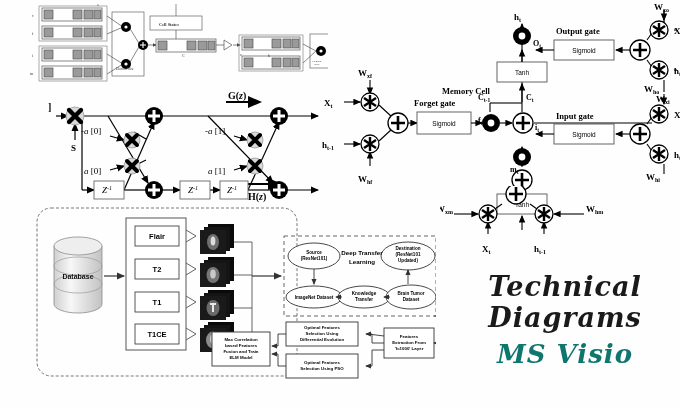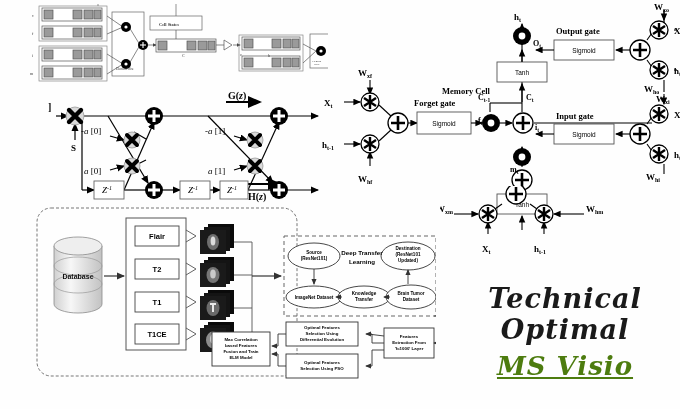--- a/index.html
+++ b/index.html
@@ -3,22 +3,22 @@
 <meta charset="utf-8">
 <style>
   html,body{margin:0;padding:0;background:#fff;}
   body{width:680px;height:409px;overflow:hidden;position:relative;
        font-family:"Liberation Sans",sans-serif;color:#111;}
   #canvas{position:relative;width:680px;height:409px;background:#fefefe;}
   .abs{position:absolute;}
   svg{display:block;}
   .scriptfont{font-family:"DejaVu Serif",serif;font-style:italic;font-weight:bold;}
   .title-black{color:#1a1a1a;}
-  .title-red{color:#4d7c0f;text-decoration:underline;}
-  .promo{position:absolute;left:452px;top:284px;width:226px;
+  .title-red{color:#0f766e;}
+  .promo{position:absolute;left:452px;top:272px;width:226px;
          text-align:center;line-height:1.14;}
   .promo div{white-space:nowrap;}
   .t1{font-size:27px;letter-spacing:1px;}
   .t2{font-size:27px;letter-spacing:1px;}
   .t3{font-size:26px;letter-spacing:1px;margin-top:6px;}
 </style>
 </head>
 <body>
 
 <div id="canvas">
@@ -569,17 +569,17 @@
       <path d="M348,139 L336,139 L336,130 L330,130" marker-end="url(#ar5)"></path>
       <path d="M348,146 L336,146 L336,162 L330,162" marker-end="url(#ar5)"></path>
       <path d="M250,130 L242,130 L242,142 L236,142" marker-end="url(#ar5)"></path>
       <path d="M250,162 L242,162 L242,150 L236,150" marker-end="url(#ar5)"></path>
     </g>
   </svg>
   </div>
 
   <div class="promo">
     <div class="scriptfont t1 title-black">Technical</div>
-    <div class="scriptfont t2 title-black">Optimal</div>
+    <div class="scriptfont t2 title-black">Diagrams</div>
     <div class="scriptfont t3 title-red">MS Visio</div>
   </div>
 
 </div>
 
 </body></html>

